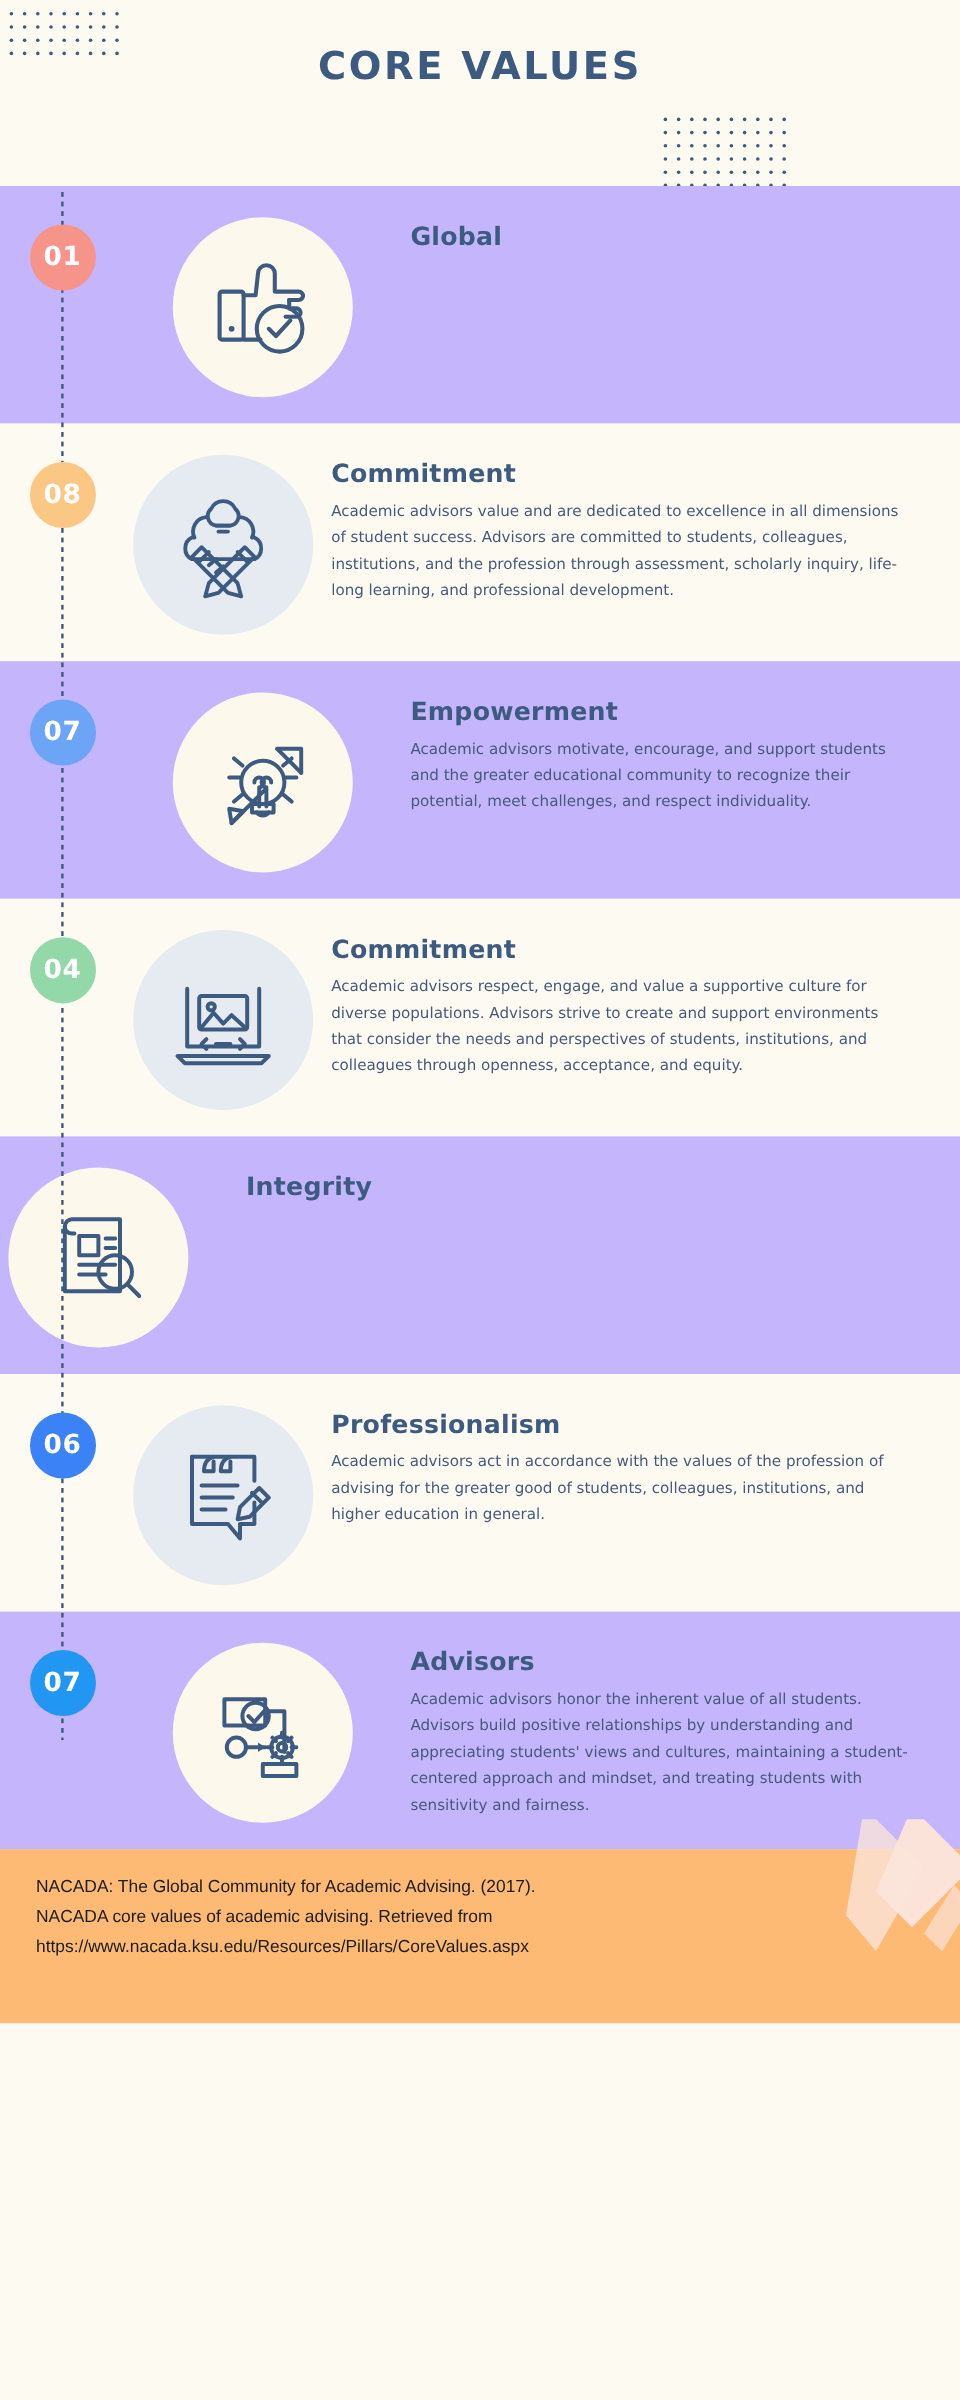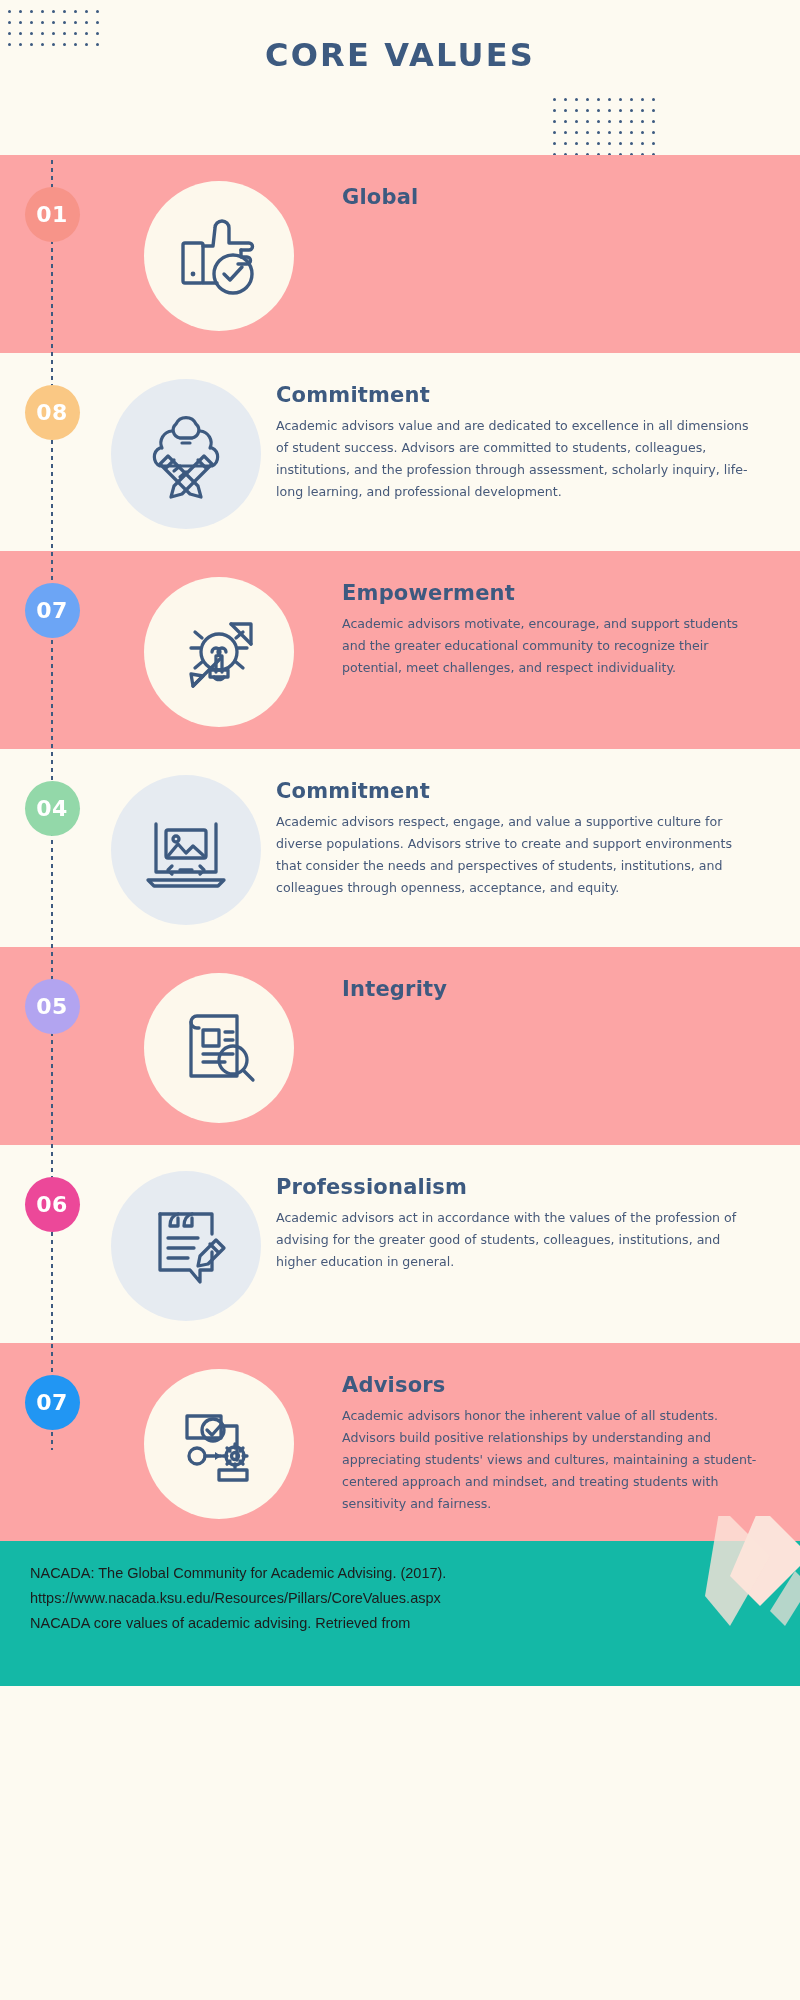--- a/index.html
+++ b/index.html
@@ -74,21 +74,21 @@
   
   .rows { position: relative; }
 
   .row {
     position: relative;
     display: flex;
     align-items: flex-start;
     min-height: 120px;
     padding: 22px 0 22px 0;
   }
-  .row.alt-a { background: #fca5a5; gap: 33px; }
+  .row.alt-a { background: #c4b5fd; gap: 33px; }
   .row.alt-b { background: #fdfaf1; }
 
   .badge-col {
     position: relative;
     flex: 0 0 104px;
     display: flex;
     justify-content: center;
     padding-top: 10px;
   }
 
@@ -145,21 +145,21 @@
   .value-desc {
     font-size: 12.6px;
     line-height: 22px;
     color: #46597a;
     font-family: "DejaVu Sans", sans-serif;
   }
 
   
   .footer {
     position: relative;
-    background: #14b8a6;
+    background: #fdba74;
     padding: 20px 30px 20px 30px;
     height: 145px;
   }
 
   .citation {
     font-size: 14.5px;
     line-height: 25px;
     color: #1c1c1c;
     font-family: "Liberation Sans", sans-serif;
     position: relative;
@@ -372,43 +372,40 @@
       <path d="M8 76 h76 l-6 6 h-64z"></path>
     </svg>
           </div>
         </div>
         <div class="text-col">
           <div class="value-title">Commitment</div>
           <div class="value-desc">Academic advisors respect, engage, and value a supportive culture for diverse populations. Advisors strive to create and support environments that consider the needs and perspectives of students, institutions, and colleagues through openness, acceptance, and equity.</div>
         </div>
       </div>
       <div class="row alt-a">
-        <div class="badge-col">
-          <div class="badge" style="background: rgb(178, 164, 240);">05</div>
-        </div>
         <div class="icon-col">
           <div class="icon-disc disc-cream">
     <svg width="92" height="92" viewBox="0 0 92 92" fill="none" stroke="#3d5a80" stroke-width="3.3" stroke-linecap="round" stroke-linejoin="round">
       <path d="M24 14 h40 v60 h-46 v-54 a6 6 0 0 1 6 -6z"></path>
       <path d="M18 20 a6 6 0 0 0 6 6 h2"></path>
       <rect x="30" y="28" width="16" height="16"></rect>
       <path d="M52 30 h8 M52 38 h8"></path>
       <path d="M30 52 h30 M30 60 h22"></path>
       <circle cx="60" cy="58" r="14"></circle>
       <path d="M70 68 l10 10"></path>
     </svg>
           </div>
         </div>
         <div class="text-col">
           <div class="value-title">Integrity</div>
         </div>
       </div>
       <div class="row alt-b">
         <div class="badge-col">
-          <div class="badge" style="background: #ec4899;">06</div>
+          <div class="badge" style="background: #3b82f6;">06</div>
         </div>
         <div class="icon-col">
           <div class="icon-disc disc-gray">
     <svg width="92" height="92" viewBox="0 0 92 92" fill="none" stroke="#3d5a80" stroke-width="3.3" stroke-linecap="round" stroke-linejoin="round">
       <path d="M20 14 h52 v20"></path>
       <path d="M20 14 v56 h30 l10 12 v-12 h12 v-18"></path>
       <path d="M30 26 q0 -10 8 -12 M30 26 h8 v-8"></path>
       <path d="M44 26 q0 -10 8 -12 M44 26 h8 v-8"></path>
       <path d="M28 38 h30 M28 48 h26 M28 58 h20"></path>
       <path d="M60 56 l16 -16 l8 8 l-16 16 l-10 2z"></path>
@@ -451,18 +448,18 @@
 
   <div class="footer">
 
     <svg class="ribbon" viewBox="0 0 200 130">
       <path d="M150 -10 L200 40 L150 90 L120 60 Z" fill="#fbe3da"></path>
       <path d="M110 -10 L160 40 L120 110 L95 80 Z" fill="#fbe3da" opacity="0.8"></path>
       <path d="M185 55 L200 70 L175 110 L160 95 Z" fill="#fbe3da" opacity="0.7"></path>
     </svg>
     <div class="citation">
       <div>NACADA: The Global Community for Academic Advising. (2017).</div>
+      <div>NACADA core values of academic advising. Retrieved from</div>
       <div>https://www.nacada.ksu.edu/Resources/Pillars/CoreValues.aspx</div>
-      <div>NACADA core values of academic advising. Retrieved from</div>
     </div>
   </div>
 
 </div>
 
 </body></html>

